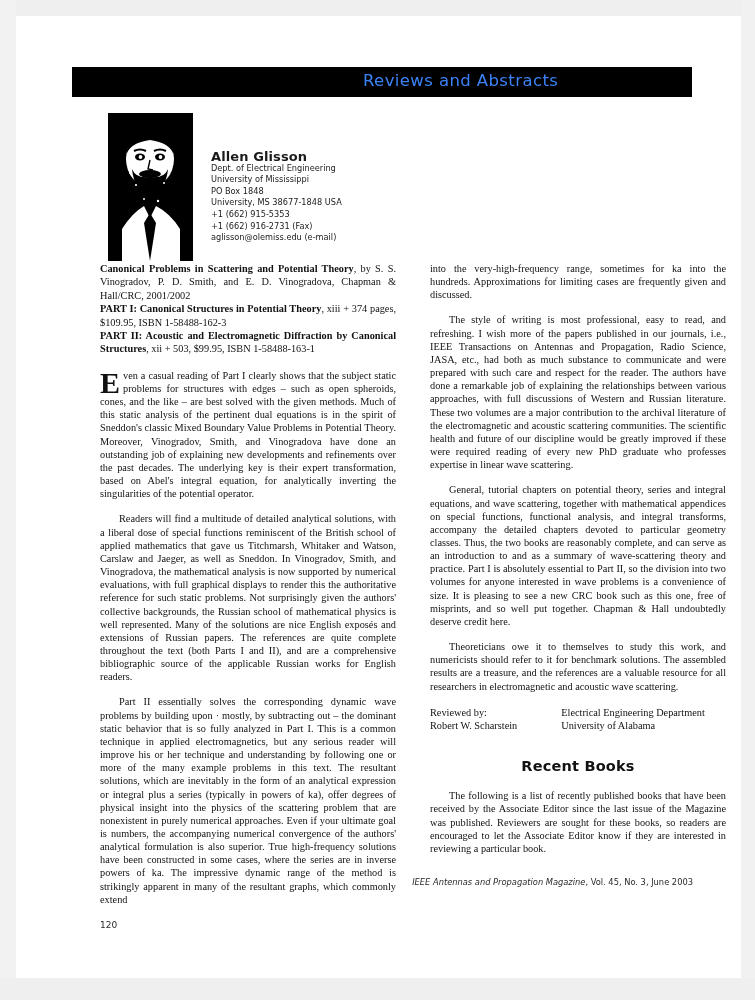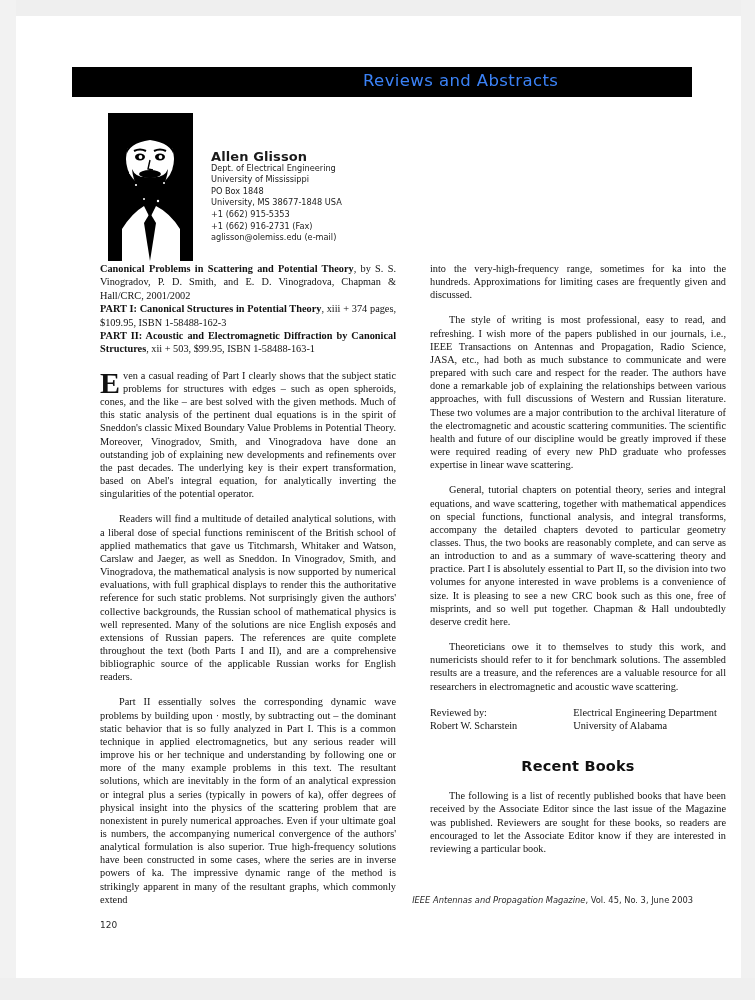--- a/index.html
+++ b/index.html
@@ -140,21 +140,21 @@
     line-height: 24px;
     font-weight: bold;
     padding: 2px 2px 0 0;
     margin-right: 1px;
   }
 
   
   .signoff {
     margin-top: 13px;
     display: flex;
-    gap: 38px;
+    gap: 26px;
     font-size: 10.3px;
     line-height: 13.2px;
   }
   .signoff-col { flex: 0 0 auto; }
   .signoff-col.right { margin-left: 18px; }
 
   
   .section-head {
     margin: 28px 0 16px 0;
     text-align: center;
@@ -176,21 +176,21 @@
     position: absolute;
     left: 100px;
     top: 920px;
     font-family: "DejaVu Sans", sans-serif;
     font-size: 9px;
     color: #2a2a2a;
   }
   .footer-journal {
     position: absolute;
     right: 62px;
-    top: 895px;
+    top: 877px;
     font-family: "DejaVu Sans", sans-serif;
     font-size: 8.3px;
     font-style: italic;
     color: #2a2a2a;
     white-space: nowrap;
   }
   .footer-journal .nonital { font-style: normal; }
 </style>
 </head>
 <body>

